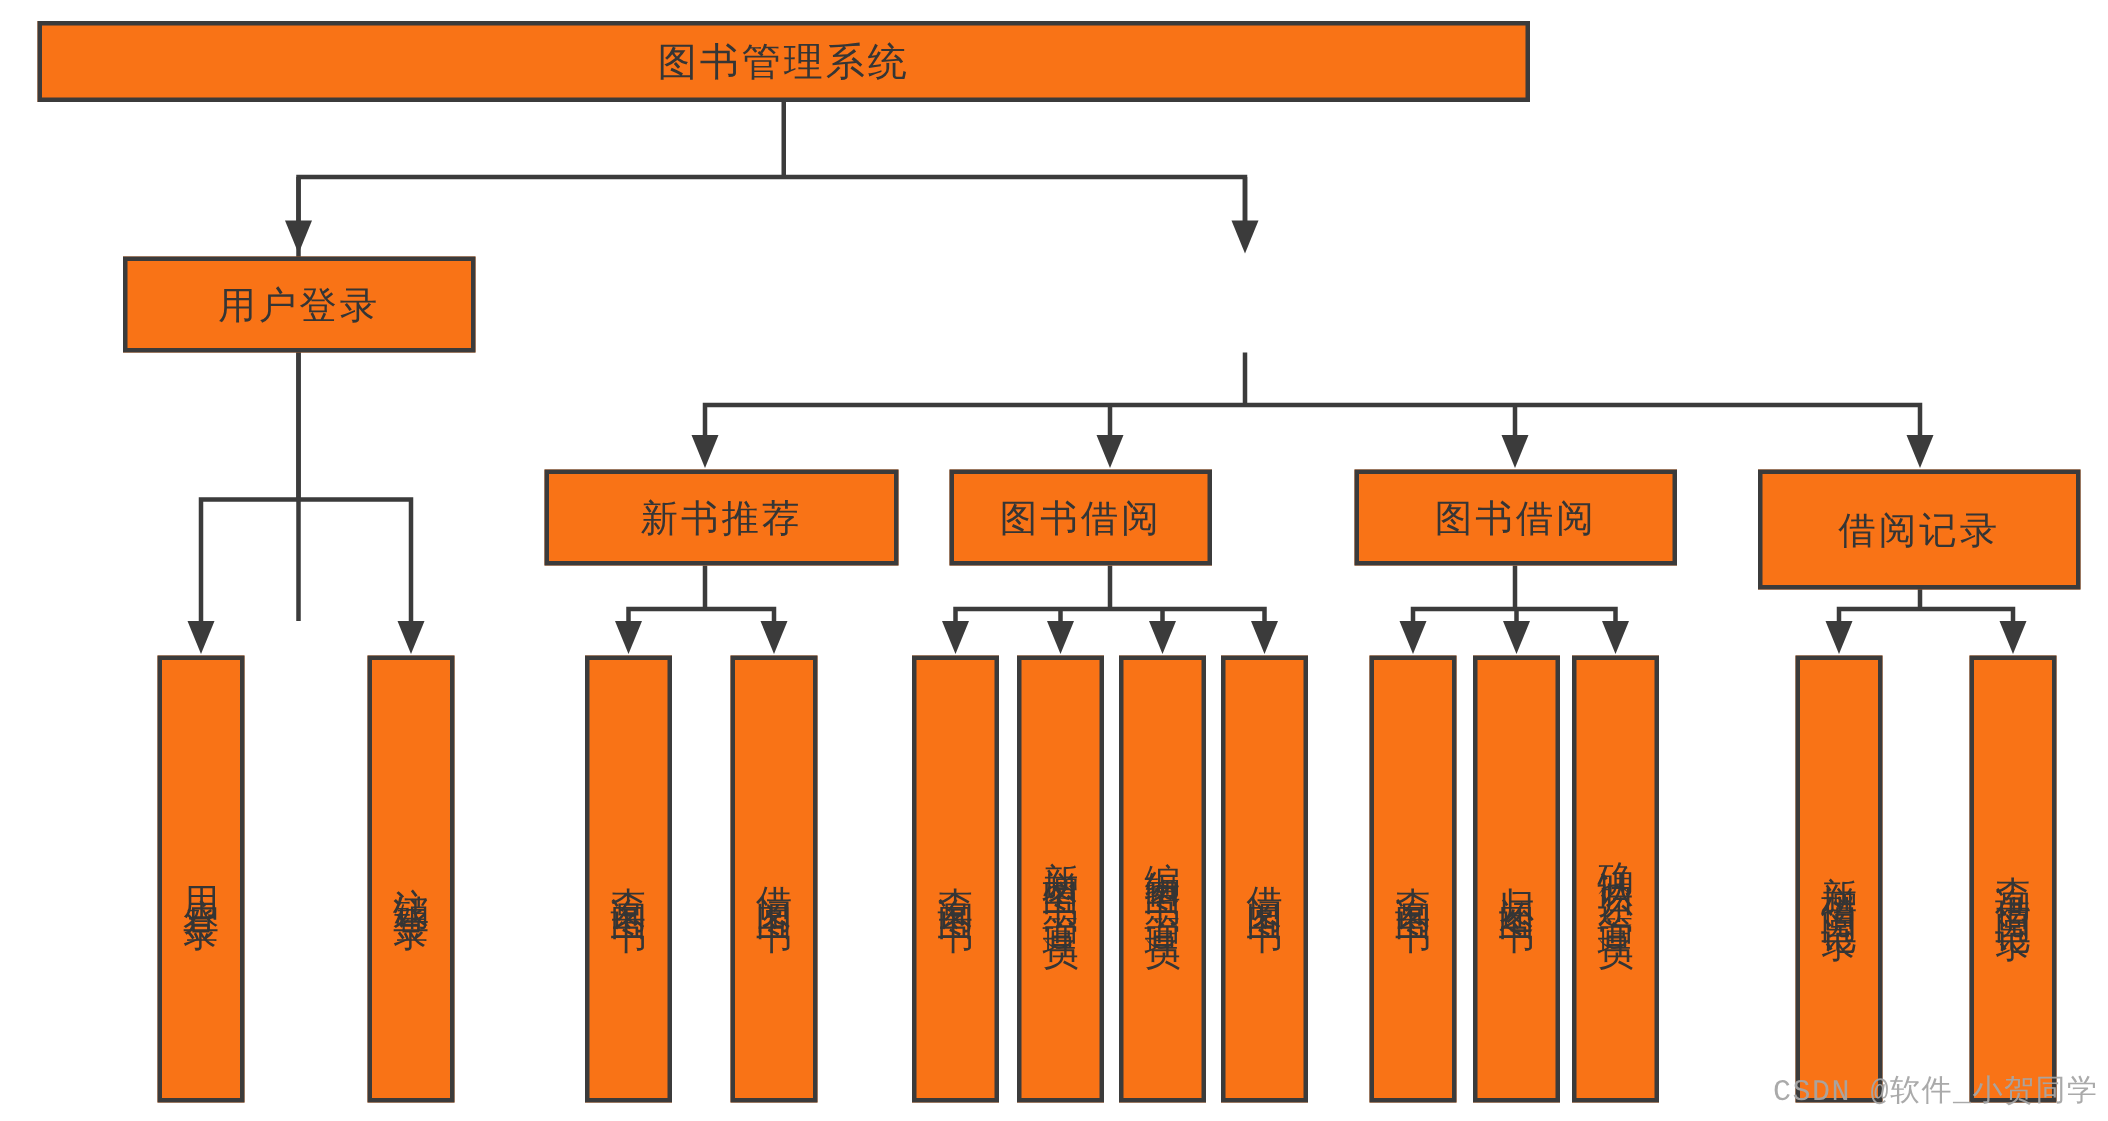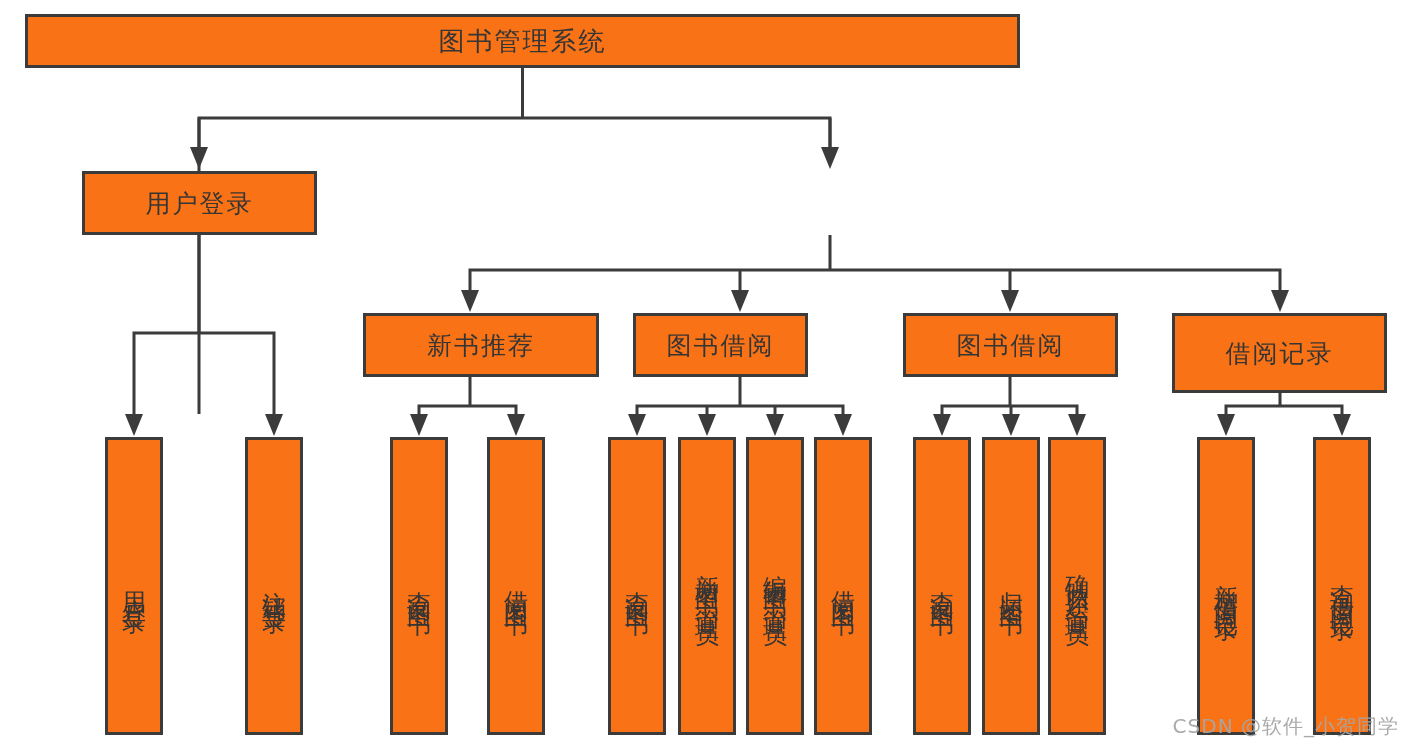--- a/index.html
+++ b/index.html
@@ -55,20 +55,21 @@
   }
   .watermark {
     position: absolute;
     right: 6px;
     bottom: 7px;
     font-size: 20px;
     color: rgba(165, 165, 165, 0.95);
     letter-spacing: 1px;
     z-index: 5;
     white-space: nowrap;
+    font-family: Liberation Mono, monospace;
   }
 </style>
 </head>
 <body>
 
 <div class="canvas">
 
   <svg class="connectors" width="1405" height="747" viewBox="0 0 1405 747" xmlns="http://www.w3.org/2000/svg">
     <g stroke="#3b3b3b" stroke-width="3" fill="none">
 

